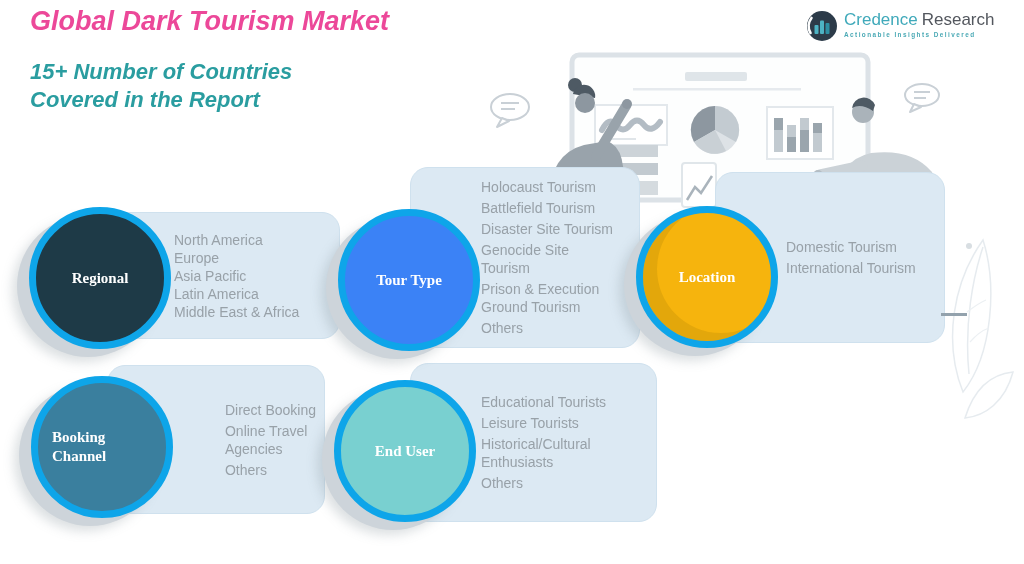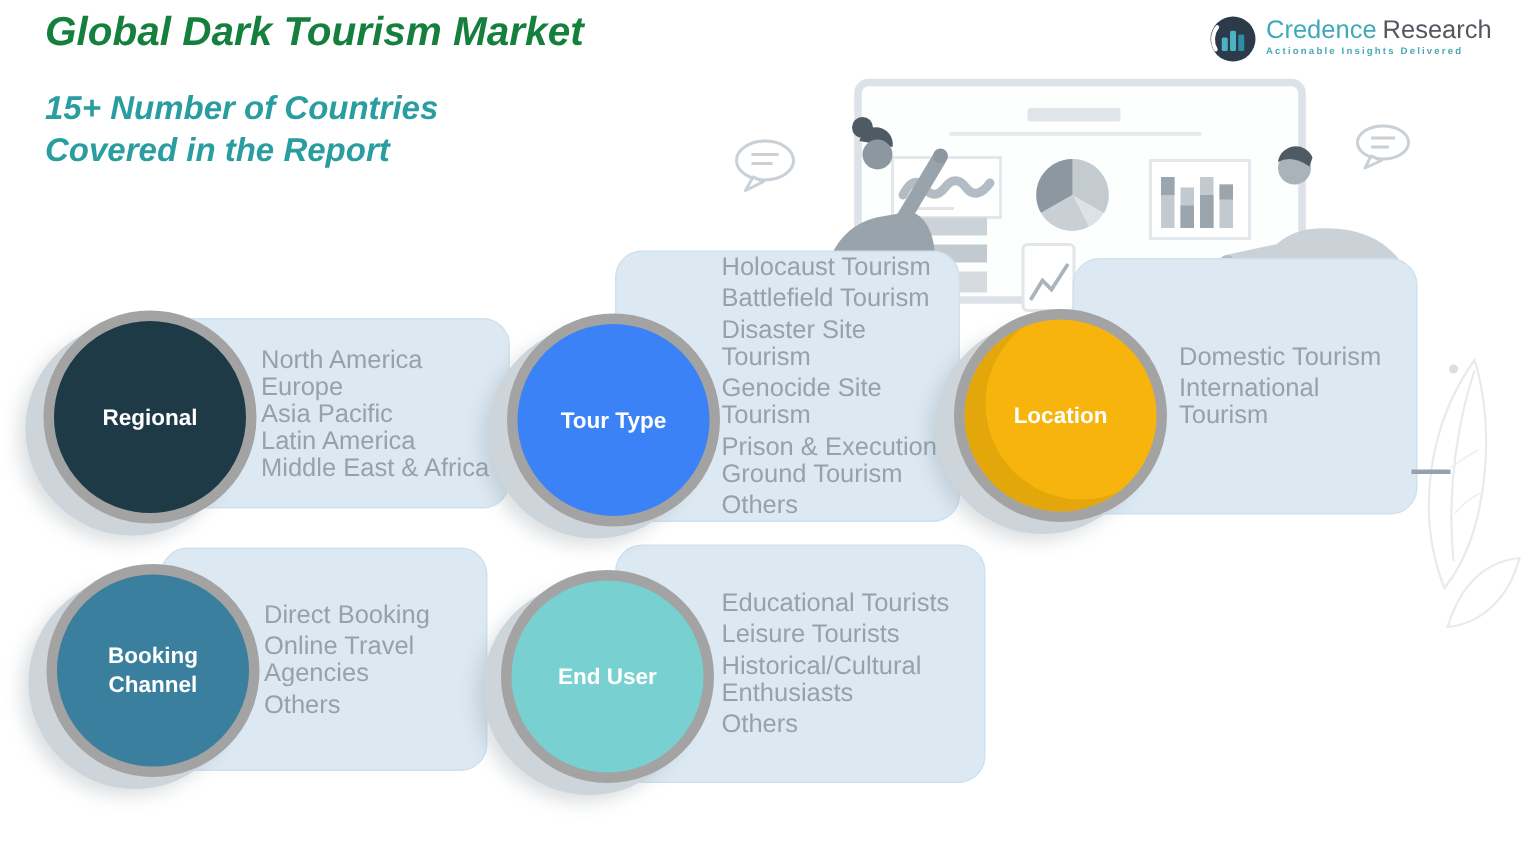--- a/index.html
+++ b/index.html
@@ -3,21 +3,21 @@
 <meta charset="utf-8">
 <style>
   html,body { margin:0; padding:0; background:#ffffff; }
   .stage {
     position:relative; width:1024px; height:564px; overflow:hidden;
     background:#ffffff; font-family:"Liberation Sans", sans-serif;
   }
   
   .title {
     position:absolute; left:30px; top:6px; margin:0;
-    font-size:27px; font-weight:bold; font-style:italic; color:#15803d;
+    font-size:27px; font-weight:bold; font-style:italic; color:#ec4899;
   }
   .subtitle {
     position:absolute; left:30px; top:58px;
     font-size:22px; line-height:28px; font-weight:bold; font-style:italic; color:#2a9da0;
   }
   
   .logo { position:absolute; left:806px; top:10px; display:flex; align-items:flex-start; gap:6px; }
   .logo-text { display:flex; flex-direction:column; }
   .brand-line { font-size:17px; line-height:20px; }
   .brand-primary { color:#3fa9ba; }
@@ -26,30 +26,31 @@
   
   .illus { position:absolute; left:490px; top:42px; width:480px; height:196px; z-index:0; }
   .leaf  { position:absolute; left:925px; top:222px; width:95px; height:200px; z-index:1; }
   .gray-dash { position:absolute; left:941px; top:313px; width:26px; height:3px; background:#93a2ad; z-index:4; }
   
   .card {
     position:absolute; box-sizing:border-box; z-index:2;
     background:#dce9f3; border:1px solid #cfe1ee; border-radius:18px;
     display:flex; flex-direction:column; justify-content:center;
   }
-  .card ul { list-style:none; margin:0; padding:0; color:#98a1a8; font-size:17px; line-height:18px; }
+  .card ul { list-style:none; margin:0; padding:0; color:#98a1a8; font-size:14px; line-height:18px; }
   .card li { margin:0; white-space:pre-line; }
   .card.gapped li { margin:3px 0; }
   
   .bubble {
     position:absolute; z-index:3; width:128px; height:128px; border-radius:50%;
-    border:7px solid #a3a3a3; box-sizing:content-box;
-    display:flex; align-items:center; justify-content:center; text-align:center;
+    border:7px solid #0ea5e9; box-sizing:content-box;
+    display:flex; align-items:center; justify-content:center; 
     color:#ffffff; font-weight:bold; font-size:15px; line-height:19px; padding:0;
     box-shadow: -12px 8px 0 0 #cdd4da, -17px 13px 11px rgba(130,142,152,0.28);
+    font-family: Liberation Serif, serif;
   }
   .bubble span { display:block; max-width:100px; }
   .bubble.amber {
     box-shadow: -12px 8px 0 0 #cdd4da, -17px 13px 11px rgba(130,142,152,0.28),
                 inset 14px -8px 0 0 rgba(203,150,9,0.45);
   }
 </style>
 </head>
 <body>
 
@@ -193,21 +194,21 @@
   <div class="card gapped" style="left:715px; top:172px; width:230px; height:171px; padding:8px 20px 8px 70px;">
     <ul>
       <li>Domestic Tourism</li>
       <li>International Tourism</li>
     </ul>
   </div>
   <div class="bubble amber" style="left: 636px; top: 206px; background: rgb(246, 180, 13);">
     <span>Location</span>
   </div>
 
-  <div class="card gapped" style="left:107px; top:365px; width:218px; height:149px; padding:8px 8px 8px 68px;">
+  <div class="card gapped" style="left:107px; top:365px; width:218px; height:149px; padding:8px 8px 8px 68px;align-items:flex-end;">
     <ul>
       <li>Direct Booking</li>
       <li>Online Travel
 Agencies</li>
       <li>Others</li>
     </ul>
   </div>
   <div class="bubble" style="left: 31px; top: 376px; background: rgb(58, 127, 158);">
     <span>Booking Channel</span>
   </div>

